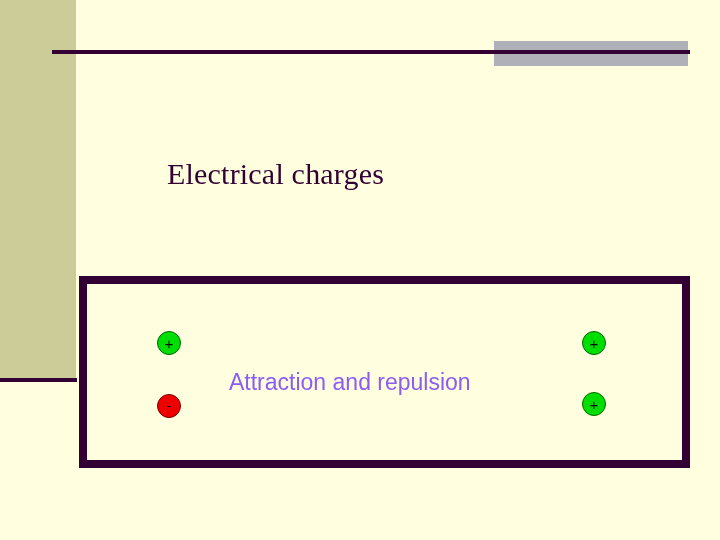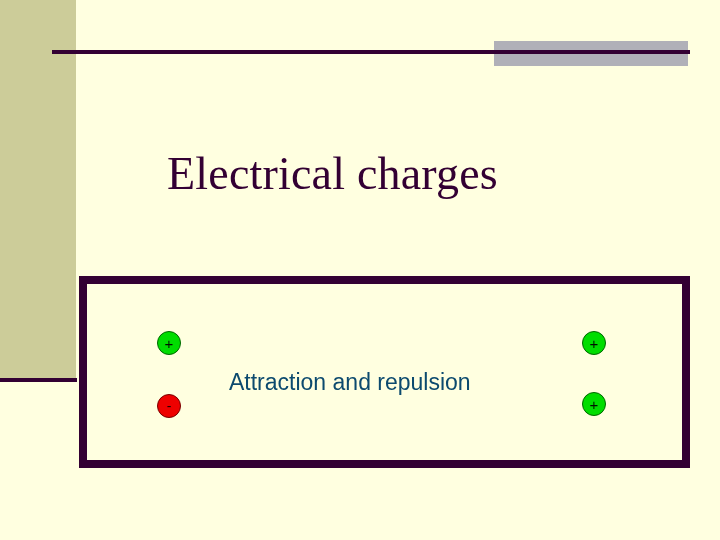--- a/index.html
+++ b/index.html
@@ -57,21 +57,21 @@
     height: 4px;
     background: #330033;
   }
 
   
   .slide-title {
     position: absolute;
     left: 167px;
     top: 148px;
     font-family: "Liberation Serif", "DejaVu Serif", serif;
-    font-size: 46px;
+    font-size: 30px;
     font-weight: normal;
     line-height: 52px;
     color: #330033;
     letter-spacing: 0.2px;
     white-space: nowrap;
   }
 
   
   .content-box {
     position: absolute;
@@ -118,21 +118,21 @@
   .charge-glyph {
     display: block;
     transform: translateY(-0.5px);
   }
 
   
   .caption {
     position: absolute;
     font-family: "Liberation Sans", sans-serif;
     font-size: 23px;
-    color: #0c4a6e;
+    color: #8b5cf6;
     white-space: nowrap;
   }
 </style>
 </head>
 <body>
 
 <div class="slide">
 
   <div class="side-band"></div>
   <div class="side-band-underline"></div>

